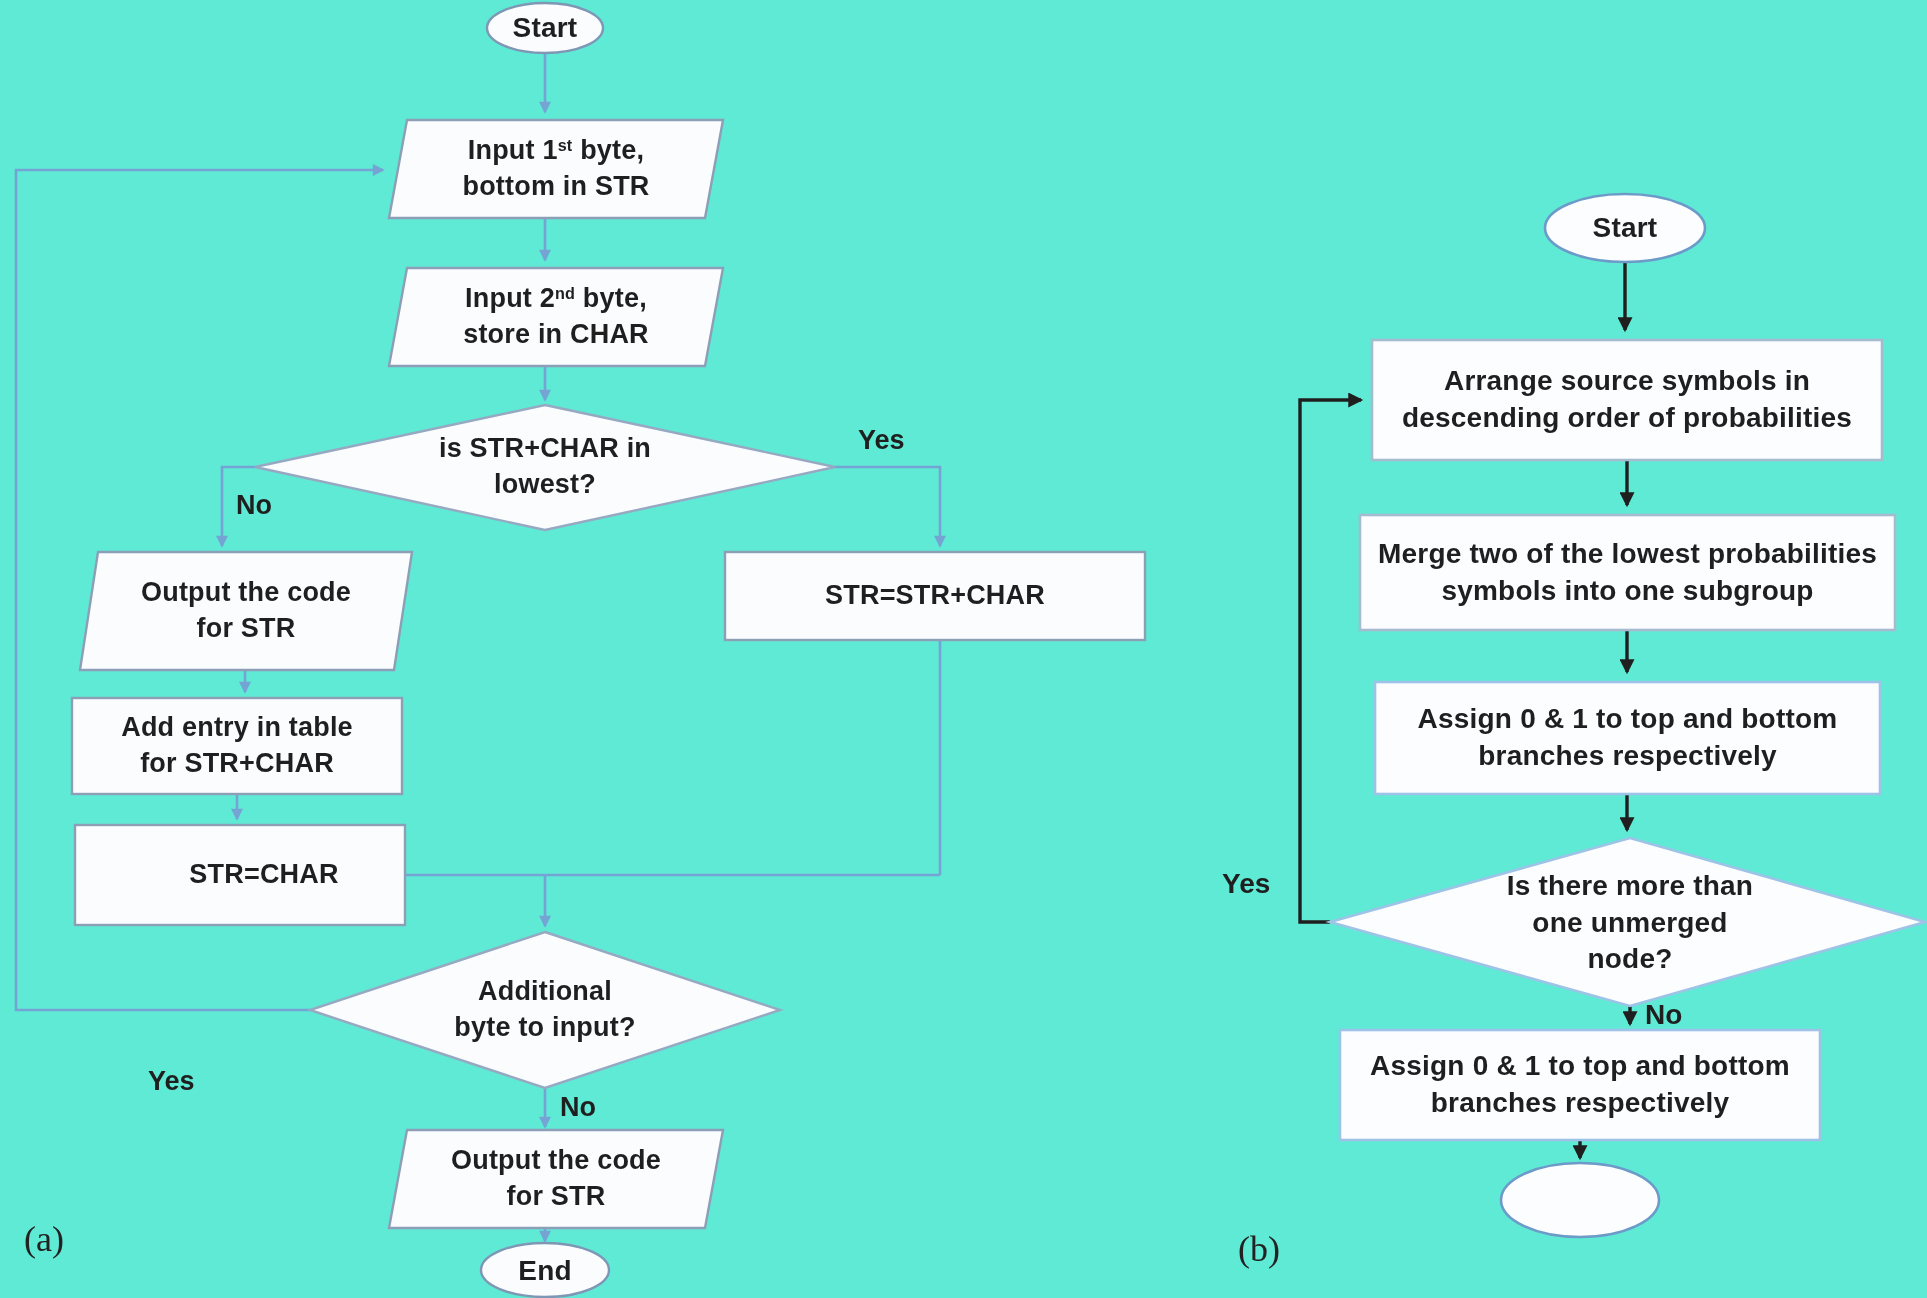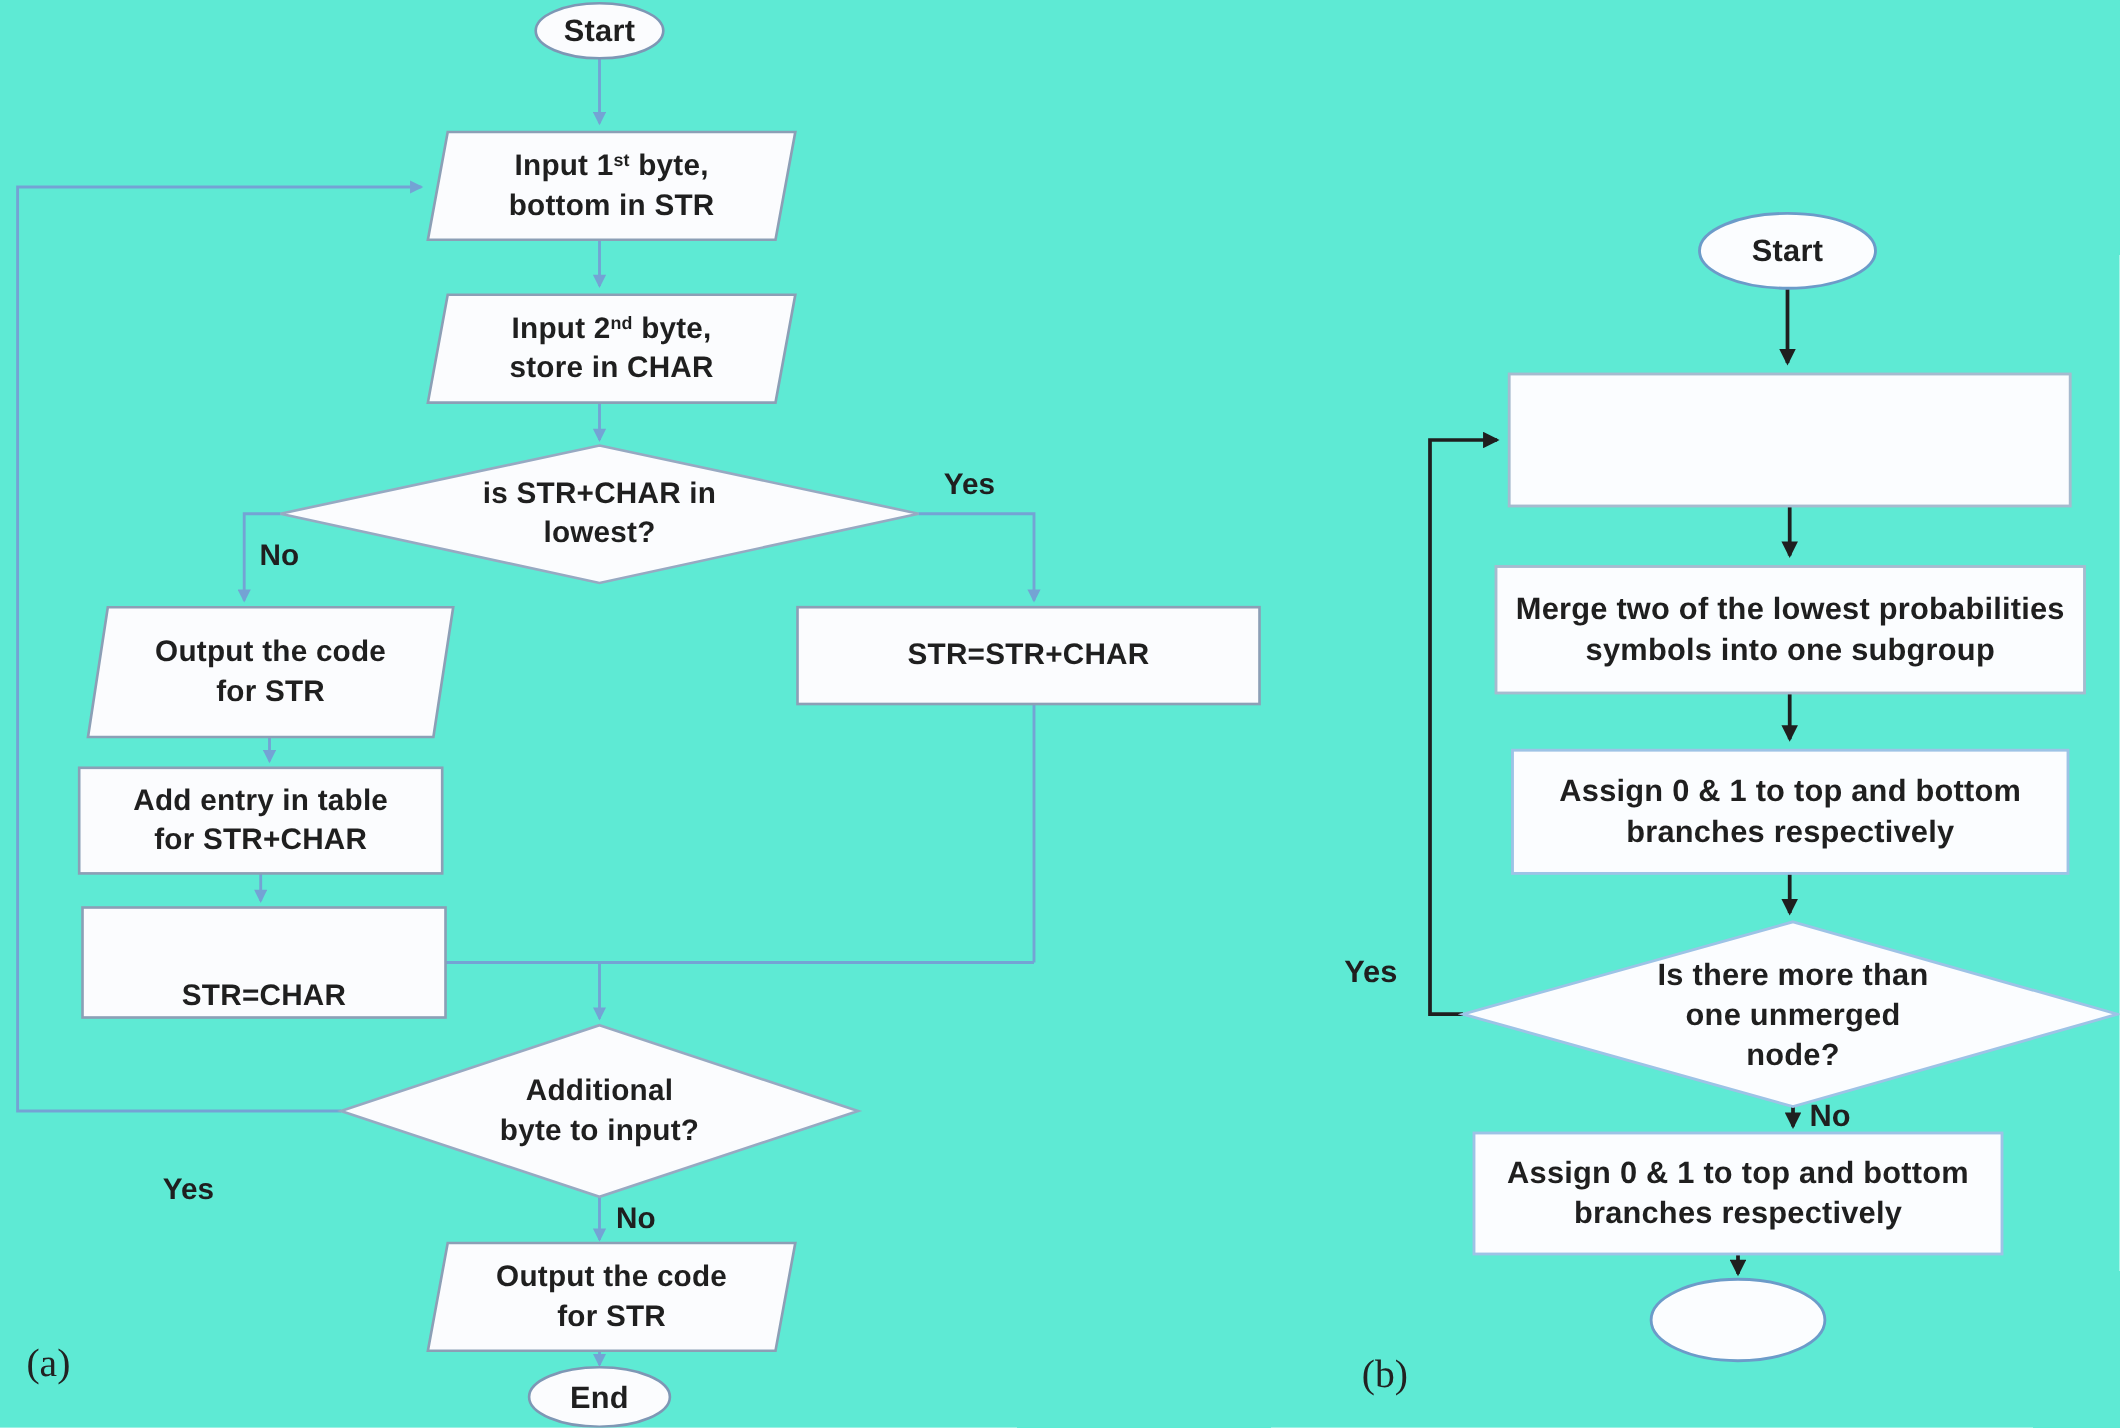--- a/index.html
+++ b/index.html
@@ -125,21 +125,21 @@
   <div class="node-label fz-a" style="left:80px;top:552px;width:332px;height:118px;">
     <span>Output the code</span>
     <span>for STR</span>
   </div>
 
   <div class="node-label fz-a" style="left:72px;top:698px;width:330px;height:96px;">
     <span>Add entry in table</span>
     <span>for STR+CHAR</span>
   </div>
 
-  <div class="node-label fz-a" style="left:75px;top:856px;width:330px;height:100px;">
+  <div class="node-label fz-a" style="left:75px;top:825px;width:330px;height:100px;padding-left:24px;">
     <span>STR=CHAR</span>
   </div>
 
   <div class="node-label fz-a" style="left:725px;top:552px;width:420px;height:88px;">
     <span>STR=STR+CHAR</span>
   </div>
 
   <div class="node-label fz-a" style="left:385px;top:960px;width:320px;height:100px;">
     <span>Additional</span>
     <span>byte to input?</span>
@@ -156,20 +156,24 @@
   <div class="node-label fz-b" style="left:481px;top:1245px;width:128px;height:52px;">
     <span>End</span>
   </div>
 
   <div class="caption" style="left:24px;top:1218px;">(a)</div>
 
   <div class="node-label fz-b" style="left:1545px;top:196px;width:160px;height:64px;">
     <span>Start</span>
   </div>
 
+  <div class="node-label fz-b" style="left:1372px;top:340px;width:510px;height:120px;">
+    <span>Arrange source symbols in</span>
+    <span>descending order of probabilities</span>
+  </div>
 
   <div class="node-label fz-b" style="left:1360px;top:515px;width:535px;height:115px;">
     <span>Merge two of the lowest probabilities</span>
     <span>symbols into one subgroup</span>
   </div>
 
   <div class="node-label fz-b" style="left:1375px;top:682px;width:505px;height:112px;">
     <span>Assign 0 &amp; 1 to top and bottom</span>
     <span>branches respectively</span>
   </div>

